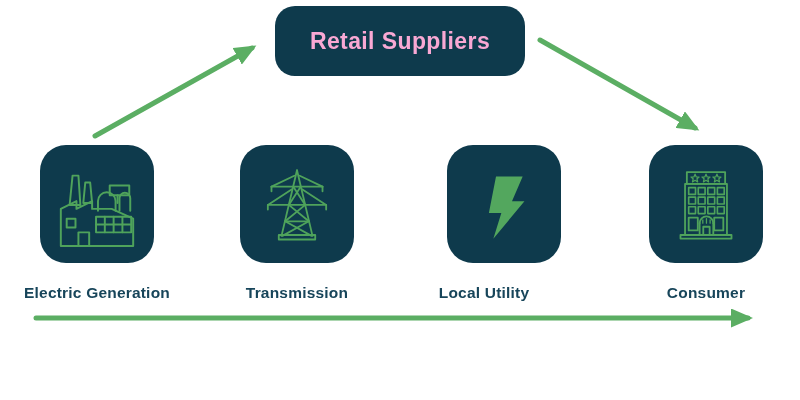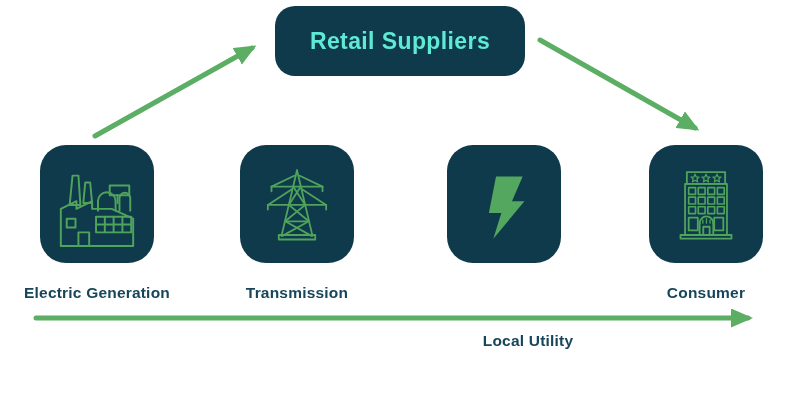--- a/index.html
+++ b/index.html
@@ -10,38 +10,38 @@
     font-family:"Liberation Sans", sans-serif;
     overflow:hidden;
   }
   .arrows-layer{position:absolute;left:0;top:0;width:800px;height:400px;}
   .retail-box{
     position:absolute;left:275px;top:6px;width:250px;height:70px;
     background:#0e3a4c;border-radius:20px;
     display:flex;align-items:center;justify-content:center;
   }
   .retail-title{
-    color:#5eead4;font-size:23px;font-weight:bold;letter-spacing:.4px;
+    color:#f9a8d4;font-size:23px;font-weight:bold;letter-spacing:.4px;
   }
   .stage-box{
     position:absolute;top:145px;width:114px;height:118px;
     background:#0e3a4c;border-radius:26px;
     display:flex;align-items:center;justify-content:center;
   }
   .stage-box.b1{left:40px;}
   .stage-box.b2{left:240px;}
   .stage-box.b3{left:447px;}
   .stage-box.b4{left:649px;}
   .stage-label{
     position:absolute;top:284px;width:200px;text-align:center;
     color:#17455a;font-size:15.5px;font-weight:bold;letter-spacing:.2px;
   }
   .stage-label.l1{left:-3px;}
   .stage-label.l2{left:197px;text-align:center;}
-  .stage-label.l3{left:428px;margin-top:48px;}
+  .stage-label.l3{left:384px;}
   .stage-label.l4{left:606px;}
   .icon-svg{display:block;}
 </style>
 </head>
 <body>
 
 <div class="canvas">
 
   <svg class="arrows-layer" width="800" height="400" viewBox="0 0 800 400">
     <defs>

